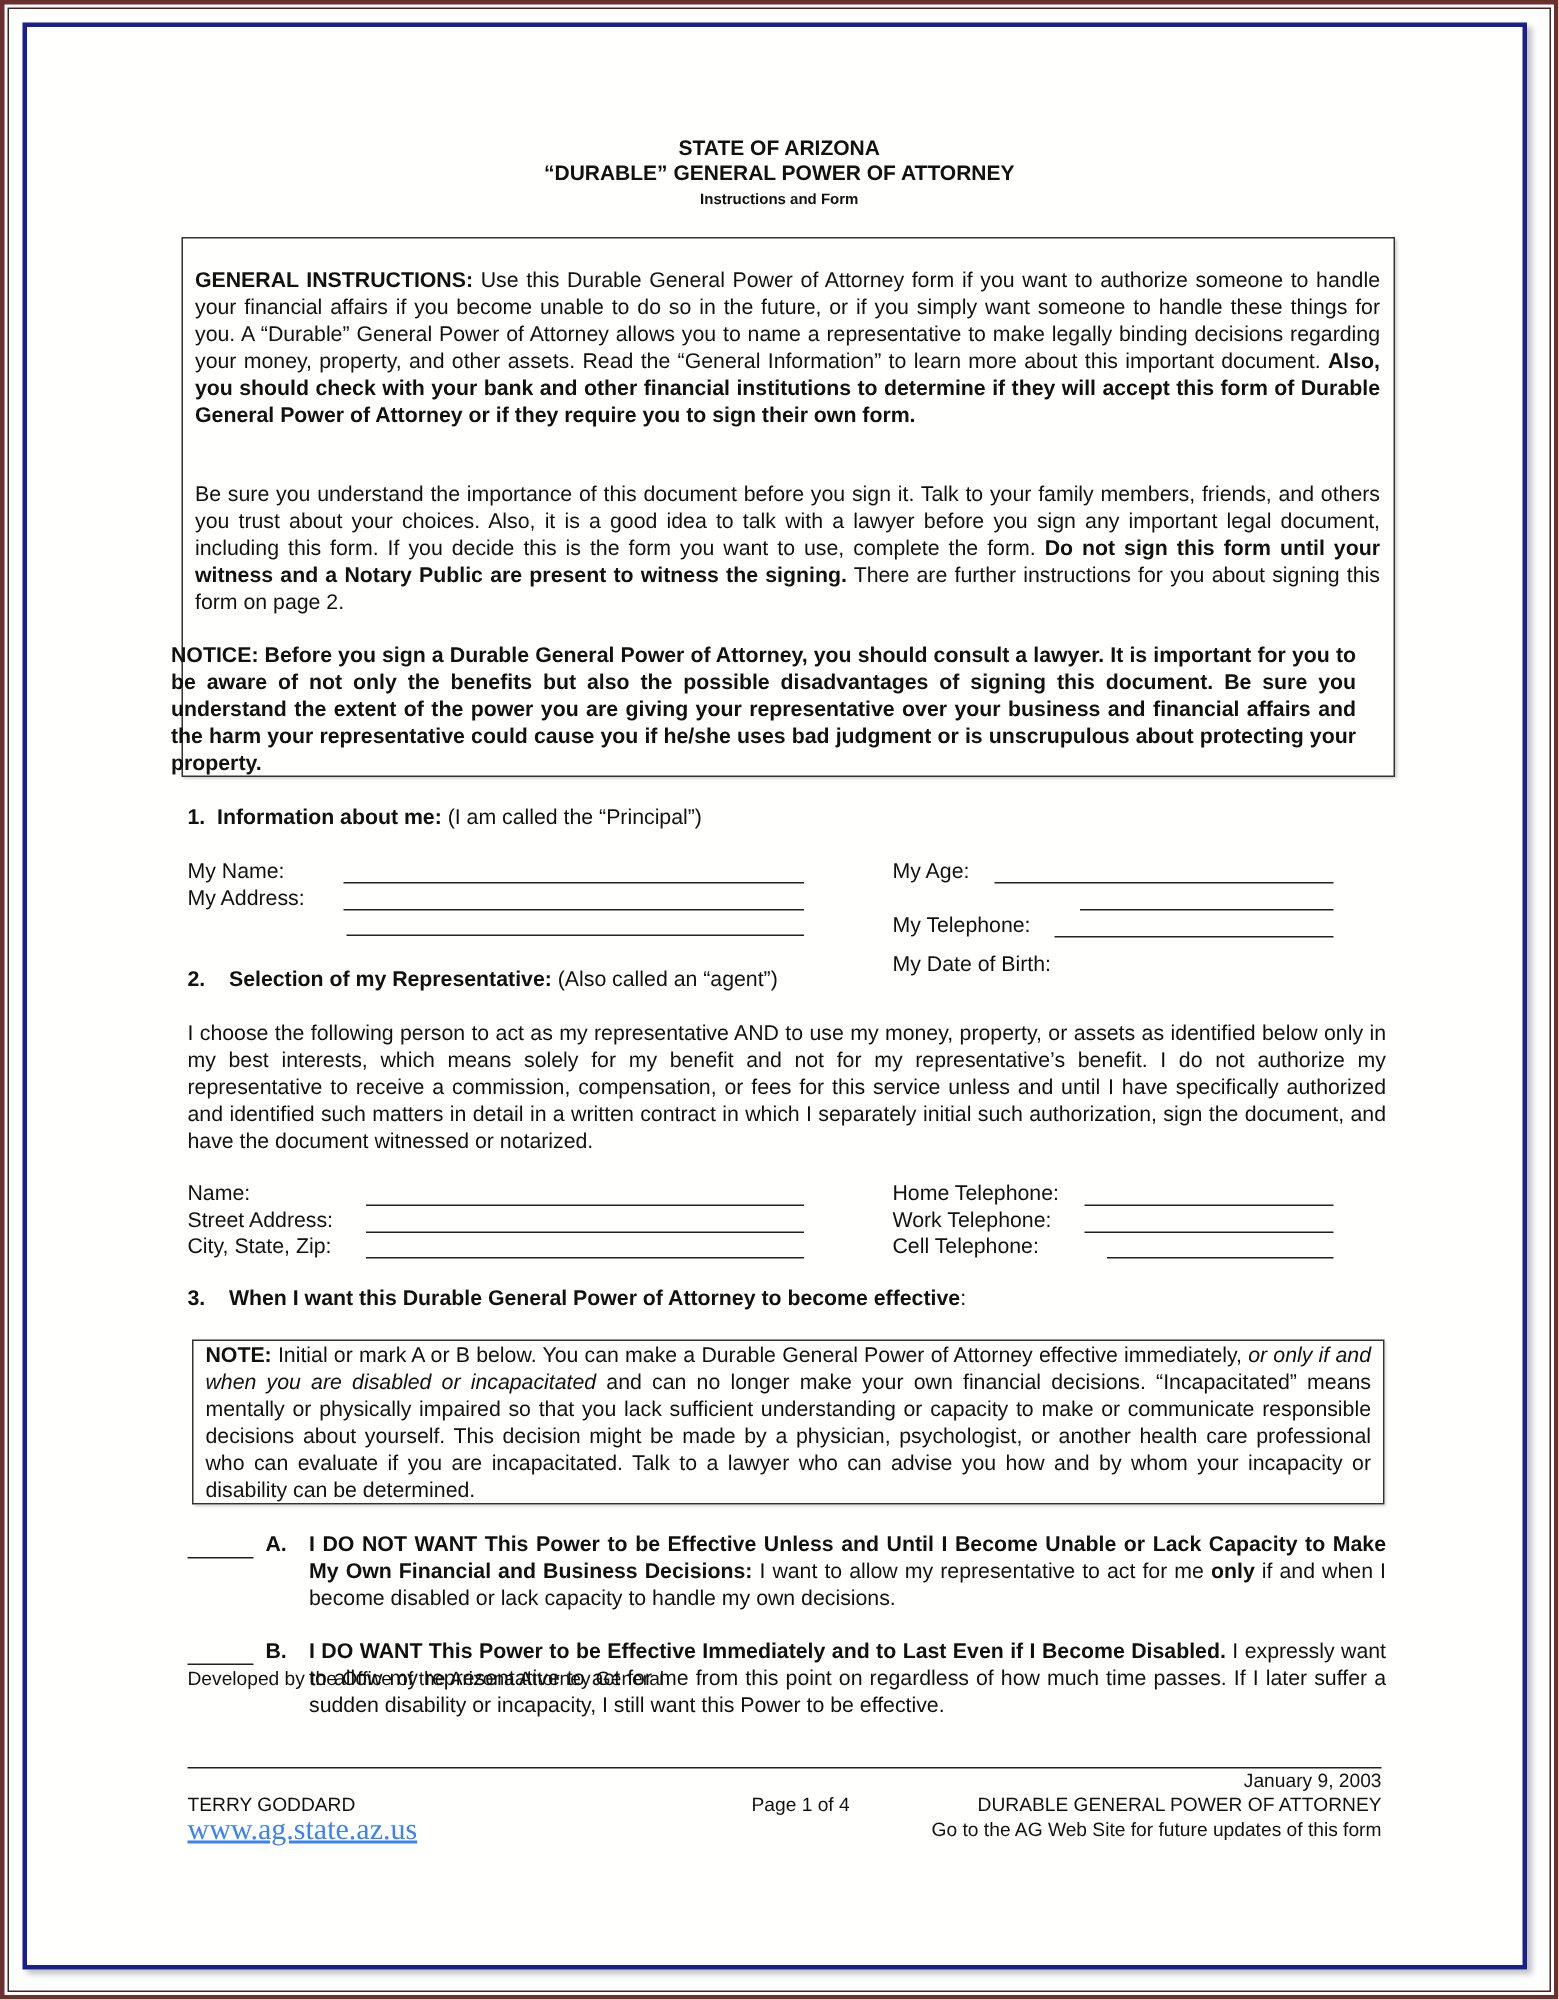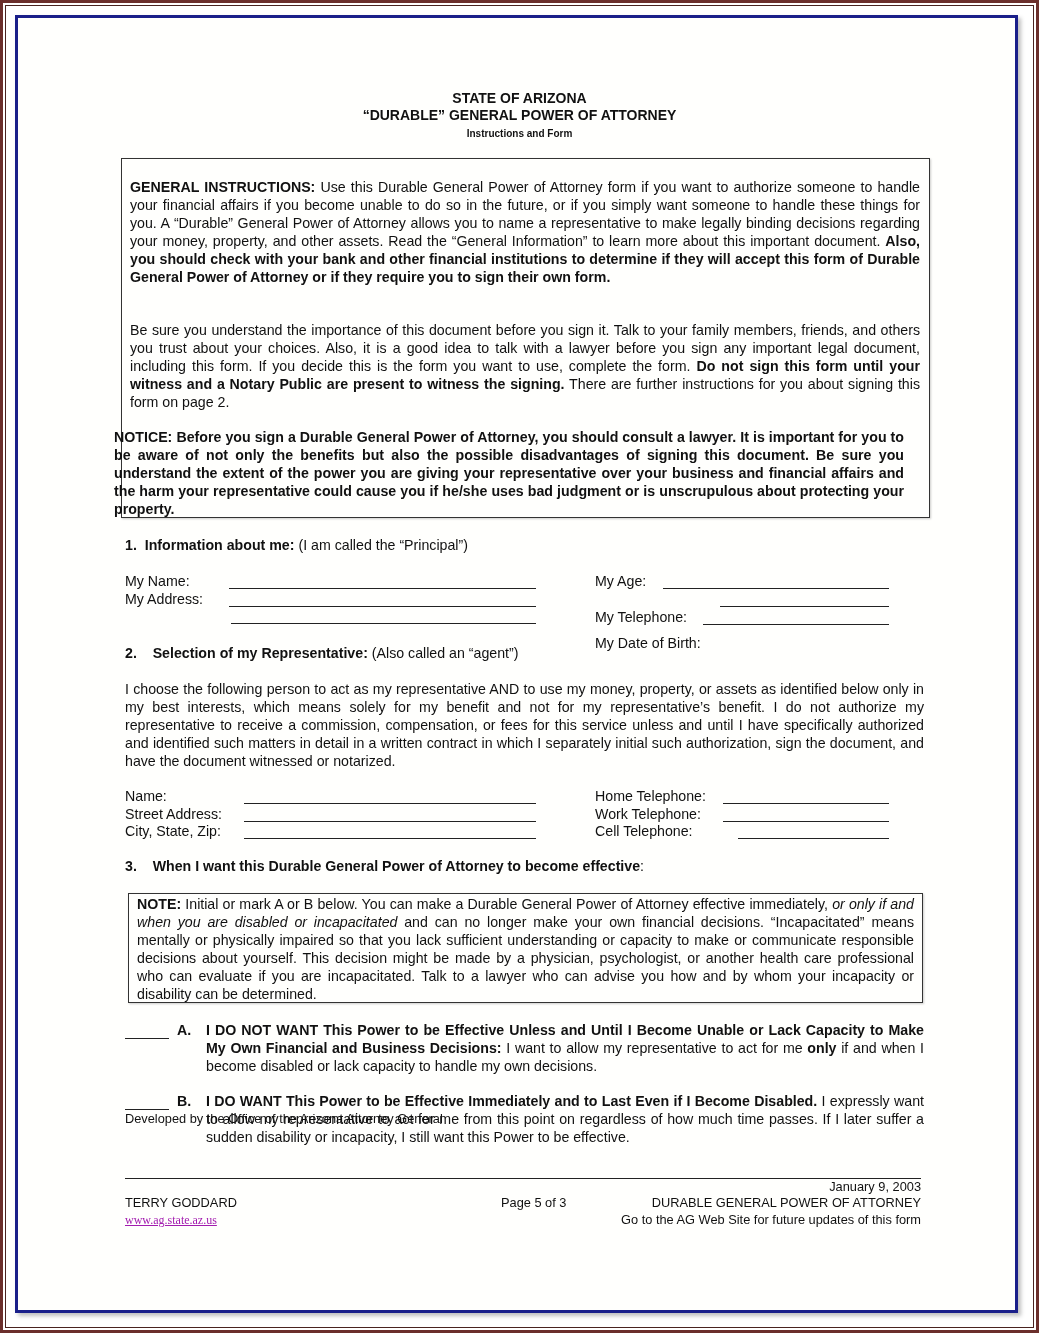--- a/index.html
+++ b/index.html
@@ -35,21 +35,21 @@
     }
     .para { position: absolute; text-align: justify; font-size: 14.2px; line-height: 18px; }
     .para b { font-weight: bold; }
     .blank { position: absolute; height: 0; border-bottom: 1.5px solid #222; }
     .lbl { position: absolute; font-size: 14.2px; line-height: 17px; white-space: nowrap; }
     .heading { position: absolute; font-size: 14.2px; line-height: 17px; white-space: nowrap; }
     .heading b { font-weight: bold; }
     .footer-line { position: absolute; left: 125px; width: 796px; border-top: 1.3px solid #222; top: 1178px; }
     .foot { position: absolute; font-size: 12.8px; line-height: 16px; white-space: nowrap; }
     .link {
-      font-family: "Liberation Serif", serif; color: #a21caf; text-decoration: underline; font-size: 12px;
+      font-family: "Liberation Serif", serif; color: #3b82f6; text-decoration: underline; font-size: 20px;
     }
     .opt-blank { position: absolute; width: 44px; border-bottom: 1.5px solid #222; }
   </style>
 </head>
 <body>
 
 <div class="frame-outer"></div>
 <div class="frame-inner"></div>
 
 <div class="title" style="top:90px;">STATE OF ARIZONA</div>
@@ -152,16 +152,16 @@
   </div>
 <div class="lbl" style="left:177px; top:1093px; font-weight:bold;">B.</div>
 <div class="para" style="left:206px; top:1092px; width:718px;">
   <b>I DO WANT This Power to be Effective Immediately and to Last Even if I Become Disabled.</b><span> I expressly want to allow my representative to act for me from this point on regardless of how much time passes.  If I later suffer a sudden disability or incapacity, I still want this Power to be effective.</span><b></b><span></span>
 </div>
 
 <div class="footer-line"></div>
 <div class="foot" style="left:125px; top:1111px;">Developed by the Office of the Arizona Attorney General</div>
 <div class="foot" style="left:125px; top:1195px;">TERRY GODDARD</div>
 <div class="foot" style="left:125px; top:1212px;"><span class="link">www.ag.state.az.us</span></div>
-<div class="foot" style="left:501px; top:1195px;">Page 5 of 3</div>
+<div class="foot" style="left:501px; top:1195px;">Page 1 of 4</div>
 <div class="foot" style="right:118px; top:1179px; text-align:right;">January 9, 2003</div>
 <div class="foot" style="right:118px; top:1195px; text-align:right;">DURABLE GENERAL POWER OF ATTORNEY</div>
 <div class="foot" style="right:118px; top:1212px; text-align:right;">Go to the AG Web Site for future updates of this form</div>
 
 </body></html>

